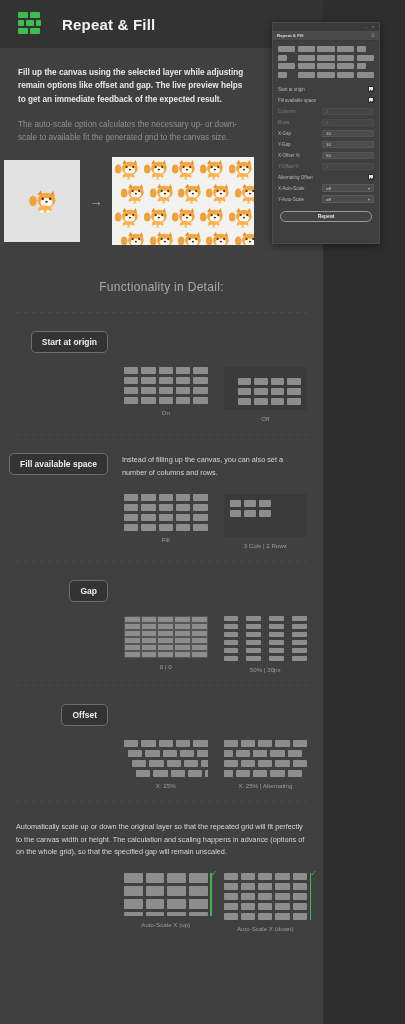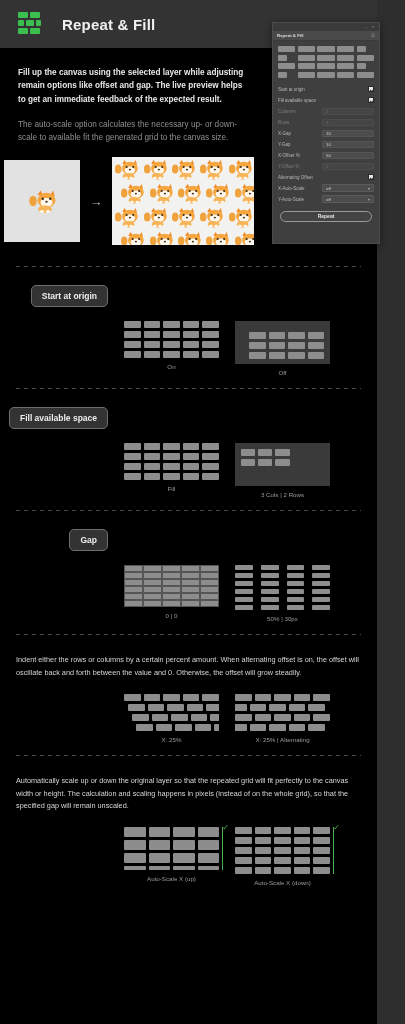--- a/index.html
+++ b/index.html
@@ -2,21 +2,21 @@
 <html><head>
 <meta charset="utf-8">
 <style>
   * { box-sizing: border-box; margin: 0; padding: 0; }
   html, body {
     width: 405px; height: 1024px;
     background: #2e2e2e;
     font-family: "Liberation Sans", sans-serif;
     overflow: hidden;
   }
-  .page { position: relative; width: 377px; height: 1024px; background: #000000; }
+  .page { position: relative; width: 323px; height: 1024px; background: #404040; }
 
   
   .header {
     position: relative; height: 48px; background: #333333;
     display: flex; align-items: center; padding-left: 18px;
   }
   .logo { width: 26px; height: 26px; position: relative; flex: 0 0 auto; }
   .logo .brick { position: absolute; background: #3cbf4e; border-radius: 1px; }
   .app-title {
     margin-left: 18px; color: #f0f0f0; font-size: 15px; font-weight: bold;
@@ -577,20 +577,21 @@
           <span>off</span>
           <span class="caret">▾</span>
         </div>
       </div>
 
       <div class="panel-btn">Repeat</div>
     </div>
   </div>
 
   <div class="content">
+    <div class="section-title">Functionality in Detail:</div>
 
     <div class="divider"></div>
     <div class="feature">
       <div class="feature-head">
         <div class="chip-wrap">
             <div class="chip">Start at origin</div>
           </div>
       </div>
       <div class="examples">
         <div class="example">
@@ -641,20 +642,21 @@
         </div>
       </div>
     </div>
 
     <div class="divider"></div>
     <div class="feature">
       <div class="feature-head">
         <div class="chip-wrap">
             <div class="chip">Fill available space</div>
           </div>
+        <div class="feature-desc">Instead of filling up the canvas, you can also set a number of columns and rows.</div>
       </div>
       <div class="examples">
         <div class="example">
           <div class="ex-canvas">
             <div class="thumb" style="grid-template-columns:repeat(5,1fr)">
               <div class="b"></div>
                 <div class="b"></div>
                 <div class="b"></div>
                 <div class="b"></div>
                 <div class="b"></div>
@@ -772,21 +774,23 @@
             </div>
           </div>
           <div class="ex-caption">50%  |  30px</div>
         </div>
       </div>
     </div>
 
     <div class="divider"></div>
     <div class="feature">
       <div class="feature-head">
-        <div class="feature-desc">Indent either the rows or columns by a certain percent amount. When alternating offset is on, the offset will oscillate back and forth between the value and 0. Otherwise, the offset will grow steadily.</div>
+        <div class="chip-wrap">
+            <div class="chip">Offset</div>
+          </div>
       </div>
       <div class="examples">
         <div class="example">
           <div class="ex-canvas clip">
             <div class="thumb" style="grid-template-columns:repeat(5,1fr)">
               <div class="b"></div>
                 <div class="b"></div>
                 <div class="b"></div>
                 <div class="b"></div>
                 <div class="b"></div>
@@ -847,21 +851,21 @@
             </div>
           </div>
           <div class="ex-caption">X: 25%  |  Alternating</div>
         </div>
       </div>
     </div>
 
     <div class="divider"></div>
     <div class="feature">
       <div class="feature-head">
-        <div class="feature-desc">Automatically scale up or down the original layer so that the repeated grid will fit perfectly to the canvas width or height. The calculation and scaling happens in pixels (instead of on the whole grid), so that the specified gap will remain unscaled.</div>
+        <div class="feature-desc">Automatically scale up or down the original layer so that the repeated grid will fit perfectly to the canvas width or height. The calculation and scaling happens in advance (options of on the whole grid), so that the specified gap will remain unscaled.</div>
       </div>
       <div class="examples">
         <div class="example">
           <div class="ex-canvas">
             <div class="thumb" style="grid-template-columns:repeat(4,1fr)">
               <div class="b" style="height:10px"></div>
                 <div class="b" style="height:10px"></div>
                 <div class="b" style="height:10px"></div>
                 <div class="b" style="height:10px"></div>
               <div class="b" style="height:10px"></div>

